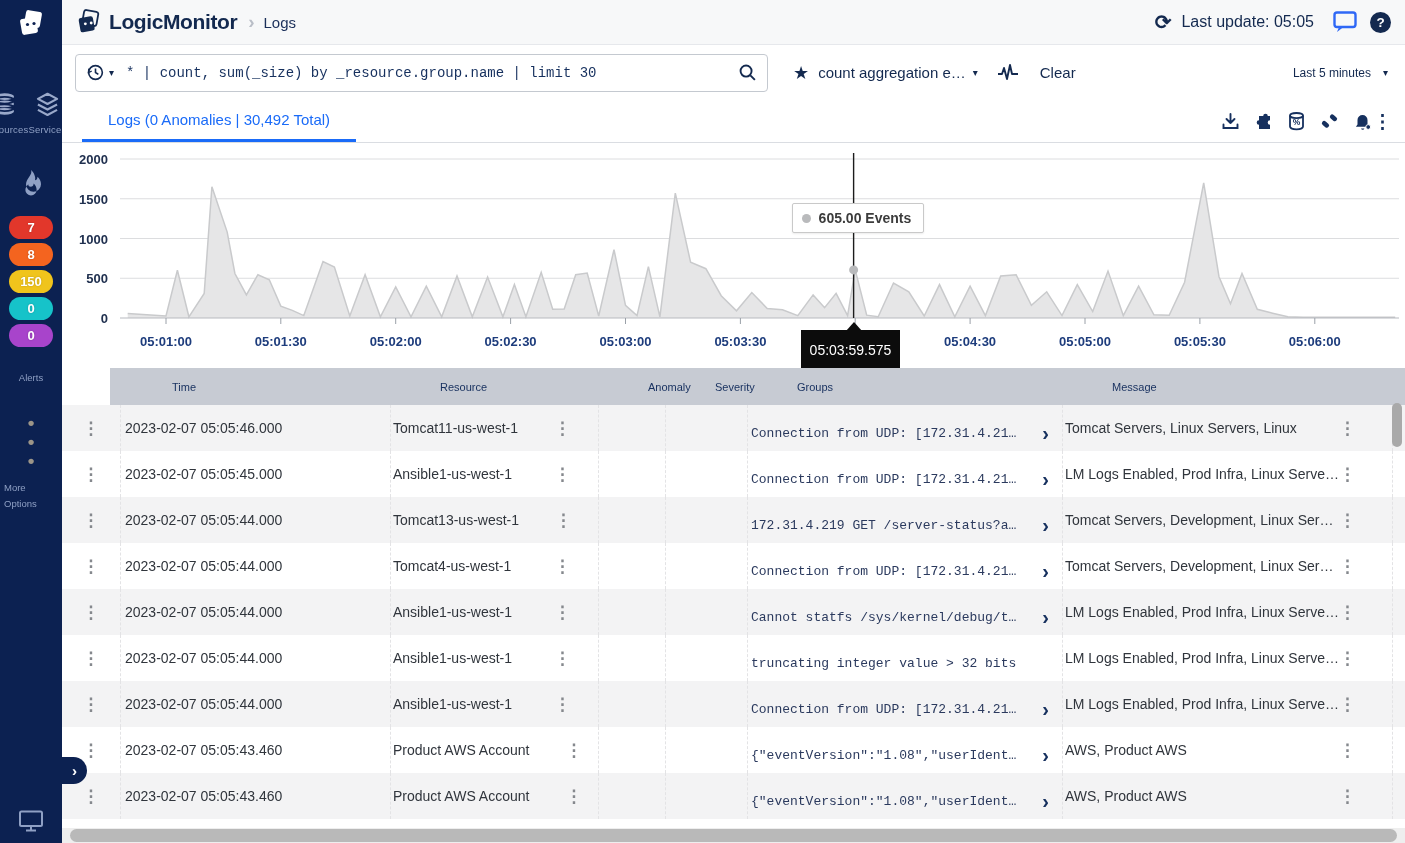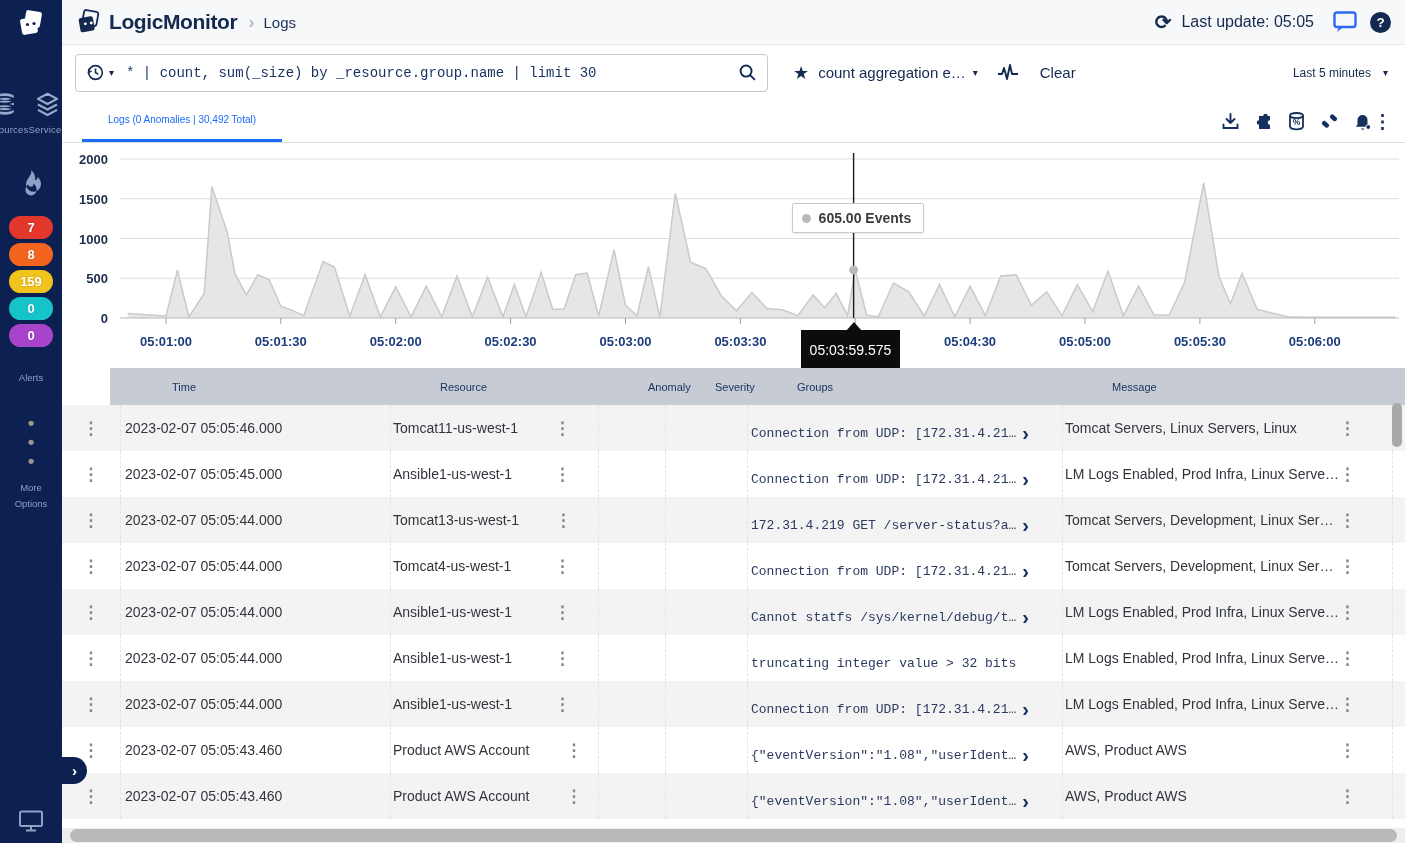--- a/index.html
+++ b/index.html
@@ -14,21 +14,21 @@
   .nav-item svg { width:27px; height:27px; }
   .nav-label { font-size:9.5px; margin-top:6px; color:#8fa0c4; letter-spacing:.2px; }
   .nav-item.active .nav-label { color:#fff; }
   .nav-item.active svg { color:#fff; }
   .sb-flame { margin-top:-4px; width:30px; height:32px; color:#8fa0c4; }
   .sb-badges { margin-top:16px; display:flex; flex-direction:column; align-items:center; }
   .badge { width:44px; height:23px; border-radius:12px; color:#fff; font-weight:bold; font-size:13px; display:flex; align-items:center; justify-content:center; margin-bottom:4px; text-shadow:0 0 2px rgba(0,0,0,.25); }
   .sb-alerts-label { font-size:9.5px; color:#8fa0c4; margin-top:21px; }
   .sb-more { margin-top:30px; display:flex; flex-direction:column; align-items:center; cursor:pointer; }
   .more-dots { color:#9c9588; font-size:19px; font-weight:bold; line-height:1; letter-spacing:0; }
-  .sb-more-label { font-size:9.5px; color:#8fa0c4; margin-top:10px; text-align:center; line-height:1.7; width:54px; }
+  .sb-more-label { font-size:9.5px; color:#8fa0c4; margin-top:10px; text-align:left; line-height:1.7; width:54px; }
   .sb-monitor { margin-top:auto; margin-bottom:10px; width:26px; height:24px; color:#8fa0c4; }
 
   
   .main { width:1343px; display:flex; flex-direction:column; position:relative; }
 
   .topbar { height:45px; background:#f7f8f9; border-bottom:1px solid #e6e8ec; display:flex; align-items:center; padding:0 14px 0 13px; }
   .brand-mark { width:27px; height:27px; }
   .brand-name { font-size:21px; font-weight:bold; color:#13294f; letter-spacing:-.4px; margin-left:7px; }
   .bc-chev { color:#b9bec7; font-size:19px; margin:0 9px 0 11px; font-weight:bold; }
   .bc-page { font-size:15px; color:#1b2f5a; }
@@ -47,21 +47,21 @@
   .star-ic { color:#13294f; font-size:18px; margin-left:25px; cursor:pointer; }
   .saved-query { font-size:15px; color:#13294f; margin-left:9px; cursor:pointer; }
   .sq-caret { font-size:10px; color:#13294f; margin-left:7px; cursor:pointer; }
   .wave-ic { width:22px; height:18px; color:#13294f; margin-left:19px; cursor:pointer; }
   .clear-link { font-size:15px; color:#13294f; margin-left:21px; cursor:pointer; }
   .qb-right { margin-left:auto; margin-right:17px; display:flex; align-items:center; cursor:pointer; }
   .time-range { font-size:12px; color:#13294f; }
   .tr-caret { font-size:10px; color:#13294f; margin-left:12px; }
 
   .tabrow { height:43px; background:#fff; border-bottom:1px solid #dadde2; display:flex; align-items:stretch; padding-left:20px; }
-  .tab { display:flex; align-items:center; padding:0 26px; font-size:10px; color:#1b2f5a; cursor:pointer; border-bottom:3px solid transparent; }
+  .tab { display:flex; align-items:center; padding:0 26px; font-size:15px; color:#1b2f5a; cursor:pointer; border-bottom:3px solid transparent; }
   .tab.active { color:#1a6bf8; border-bottom-color:#1a6bf8; }
   .tab-icons { margin-left:auto; display:flex; align-items:center; padding-right:13px; }
   .tab-icons .ic { width:21px; height:21px; color:#16305e; margin-left:12px; cursor:pointer; display:flex; align-items:center; justify-content:center; }
   .kebab-nav { font-size:19px; font-weight:bold; color:#16305e; }
 
   
   .chart-wrap { height:225px; position:relative; background:#fff; }
   .chart-wrap svg { position:absolute; left:0; top:0; }
   .ylab { font-size:13px; font-weight:bold; fill:#20304f; font-family:"Liberation Sans",sans-serif; }
   .xlab { font-size:13px; font-weight:bold; fill:#1d3c7c; font-family:"Liberation Sans",sans-serif; }
@@ -77,21 +77,21 @@
   .lm-head > div { padding-left:2px; }
   .lm-row { height:46px; font-size:14px; color:#30353c; }
   .lm-row.odd { background:#f3f3f4; }
   .lm-row.even { background:#fff; }
   .cell { height:100%; display:flex; align-items:center; overflow:hidden; white-space:nowrap; }
   .lm-row .cell + .cell { border-left:1px dashed #e3e3e5; }
   .c-menu { justify-content:center; }
   .kebab { color:#85888d; font-size:17px; font-weight:bold; cursor:pointer; line-height:1; }
   .c-time { padding-left:4px; }
   .c-res { justify-content:space-between; padding:0 27px 0 2px;gap:36px; }
-  .c-msg { padding:10px 13px 0 3px; }
+  .c-msg { justify-content:space-between; padding:10px 13px 0 3px; }
   .mono { font-family:"Liberation Mono","DejaVu Sans Mono",monospace; font-size:13px; color:#2b3a5e; overflow:hidden; text-overflow:ellipsis; }
   .chev { color:#16305e; font-size:20px; font-weight:bold; cursor:pointer; margin-left:6px; }
   .c-grp { justify-content:space-between; padding:0 36px 0 2px; }
   .c-grp span:first-child { overflow:hidden; text-overflow:ellipsis; }
 
   .vscroll { position:absolute; right:3px; top:403px; width:10px; height:44px; border-radius:5px; background:#a9a9a9; cursor:pointer; }
   .hscroll-track { position:absolute; left:62px; bottom:0; width:1343px; height:15px; background:#eeeeee; }
   .hscroll { position:absolute; left:70px; bottom:1px; width:1327px; height:13px; border-radius:7px; background:#b9b9b9; cursor:pointer; }
   .expand-btn { position:absolute; left:62px; top:757px; width:25px; height:27px; background:#0c2151; border-radius:0 14px 14px 0; color:#fff; display:flex; align-items:center; justify-content:center; font-size:15px; font-weight:bold; cursor:pointer; }
 </style>
@@ -156,21 +156,21 @@
       </div>
     </nav>
     <div class="sb-flame">
       <svg viewBox="0 0 24 26" fill="currentColor">
           <path d="M12 1.5c1.6 4-4 6.5-4 11.5a6 6 0 0012 0c0-2.6-1.2-4.6-2.8-6 0 2-1.2 2.8-2 2.8.8-2.8-1-6.5-3.2-8.3zM12 22a4.5 4.5 0 01-4.5-4.5c0-2 1.2-3.3 2.3-4.5-.2 2.7 4.4 2.9 4.3-.6 1.4 1.2 2.4 3 2.4 5.1A4.5 4.5 0 0112 22z"></path>
         </svg>
     </div>
     <div class="sb-badges" id="alert-badges">
         <span class="badge" style="background: rgb(226, 55, 43);">7</span>
         <span class="badge" style="background: rgb(244, 100, 31);">8</span>
-        <span class="badge" style="background: rgb(240, 196, 28);">159</span>
+        <span class="badge" style="background: rgb(240, 196, 28);">150</span>
         <span class="badge" style="background: rgb(22, 195, 201);">0</span>
         <span class="badge" style="background: rgb(168, 68, 203);">0</span>
       </div>
     <div class="sb-alerts-label">Alerts</div>
     <div class="sb-more">
       <div class="more-dots">•<br>•<br>•</div>
       <div class="sb-more-label">More Options</div>
     </div>
     <div class="sb-monitor">
       <svg viewBox="0 0 26 24" fill="none" stroke="currentColor" stroke-width="2">

